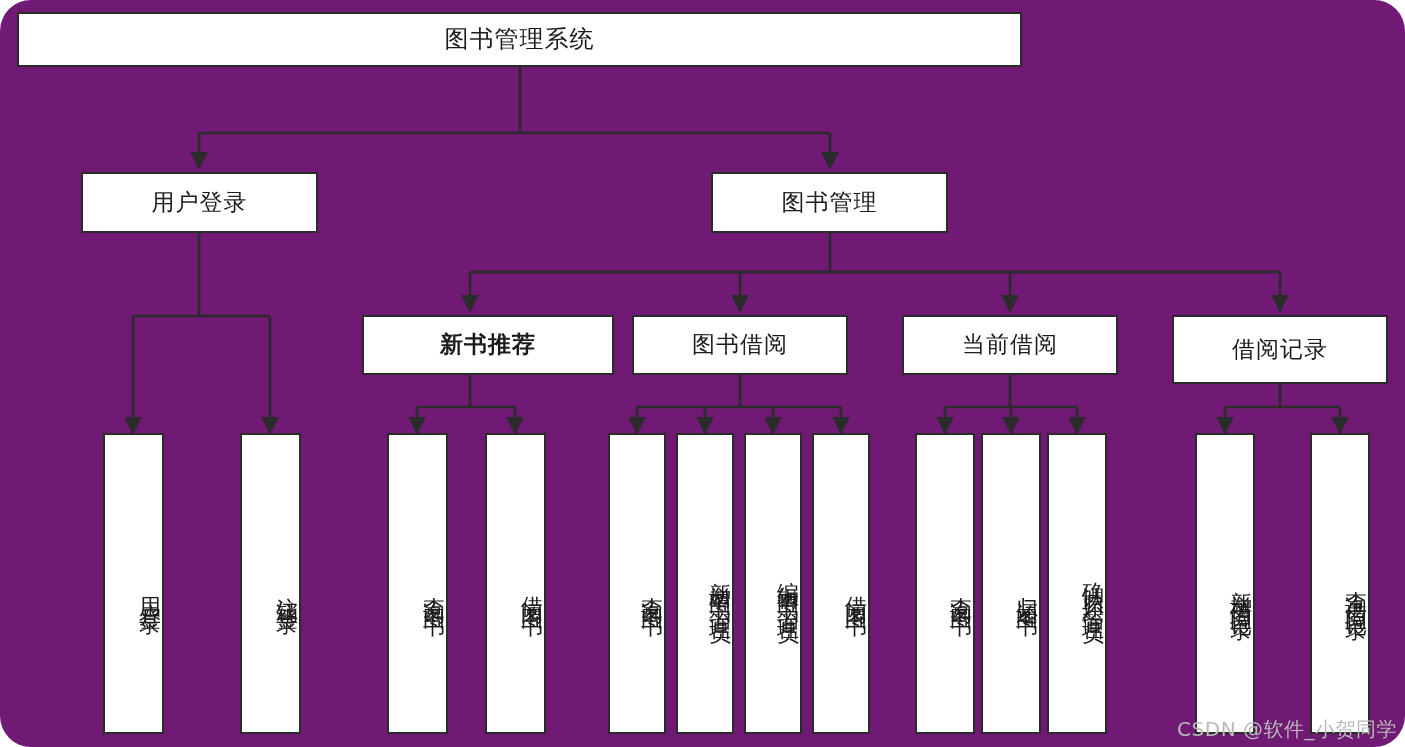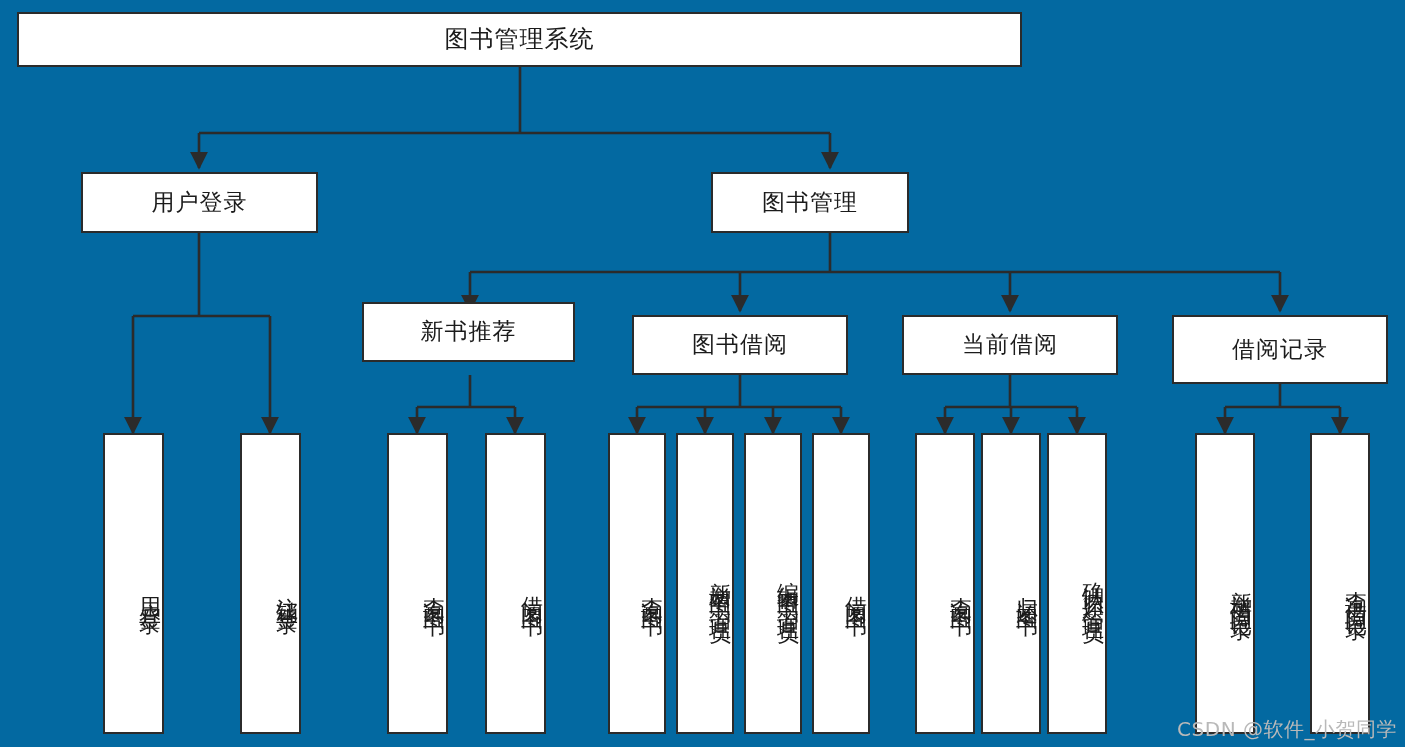--- a/index.html
+++ b/index.html
@@ -5,23 +5,24 @@
 <style>
   html, body {
     margin: 0;
     padding: 0;
     background: #ffffff;
   }
   #canvas {
     position: relative;
     width: 1405px;
     height: 747px;
-    background: #0369a1;
+    background: #701a75;
     font-family: "DejaVu Sans", "Liberation Sans", sans-serif;
     overflow: hidden;
+    border-radius: 31px;
   }
   #wires {
     position: absolute;
     left: 0;
     top: 0;
     width: 1405px;
     height: 747px;
   }
   .node {
     position: absolute;
@@ -124,25 +125,25 @@
     </g>
   </svg>
 
   <div class="node node-h node-root" style="left:17px; top:12px; width:1005px; height:55px;">
     <span class="label">图书管理系统</span>
   </div>
 
   <div class="node node-h" style="left:81px; top:172px; width:237px; height:61px;">
     <span class="label">用户登录</span>
   </div>
-  <div class="node node-h" style="left:711px; top:172px; width:198px; height:61px;">
+  <div class="node node-h" style="left:711px; top:172px; width:237px; height:61px;">
     <span class="label">图书管理</span>
   </div>
 
-  <div class="node node-h" style="left:362px; top:302px; width:213px; height:60px;">
+  <div class="node node-h" style="left:362px; top:315px; width:252px; height:60px;font-weight:bold;">
     <span class="label">新书推荐</span>
   </div>
   <div class="node node-h" style="left:632px; top:315px; width:216px; height:60px;">
     <span class="label">图书借阅</span>
   </div>
   <div class="node node-h" style="left:902px; top:315px; width:216px; height:60px;">
     <span class="label">当前借阅</span>
   </div>
   <div class="node node-h" style="left:1172px; top:315px; width:216px; height:69px;">
     <span class="label">借阅记录</span>

